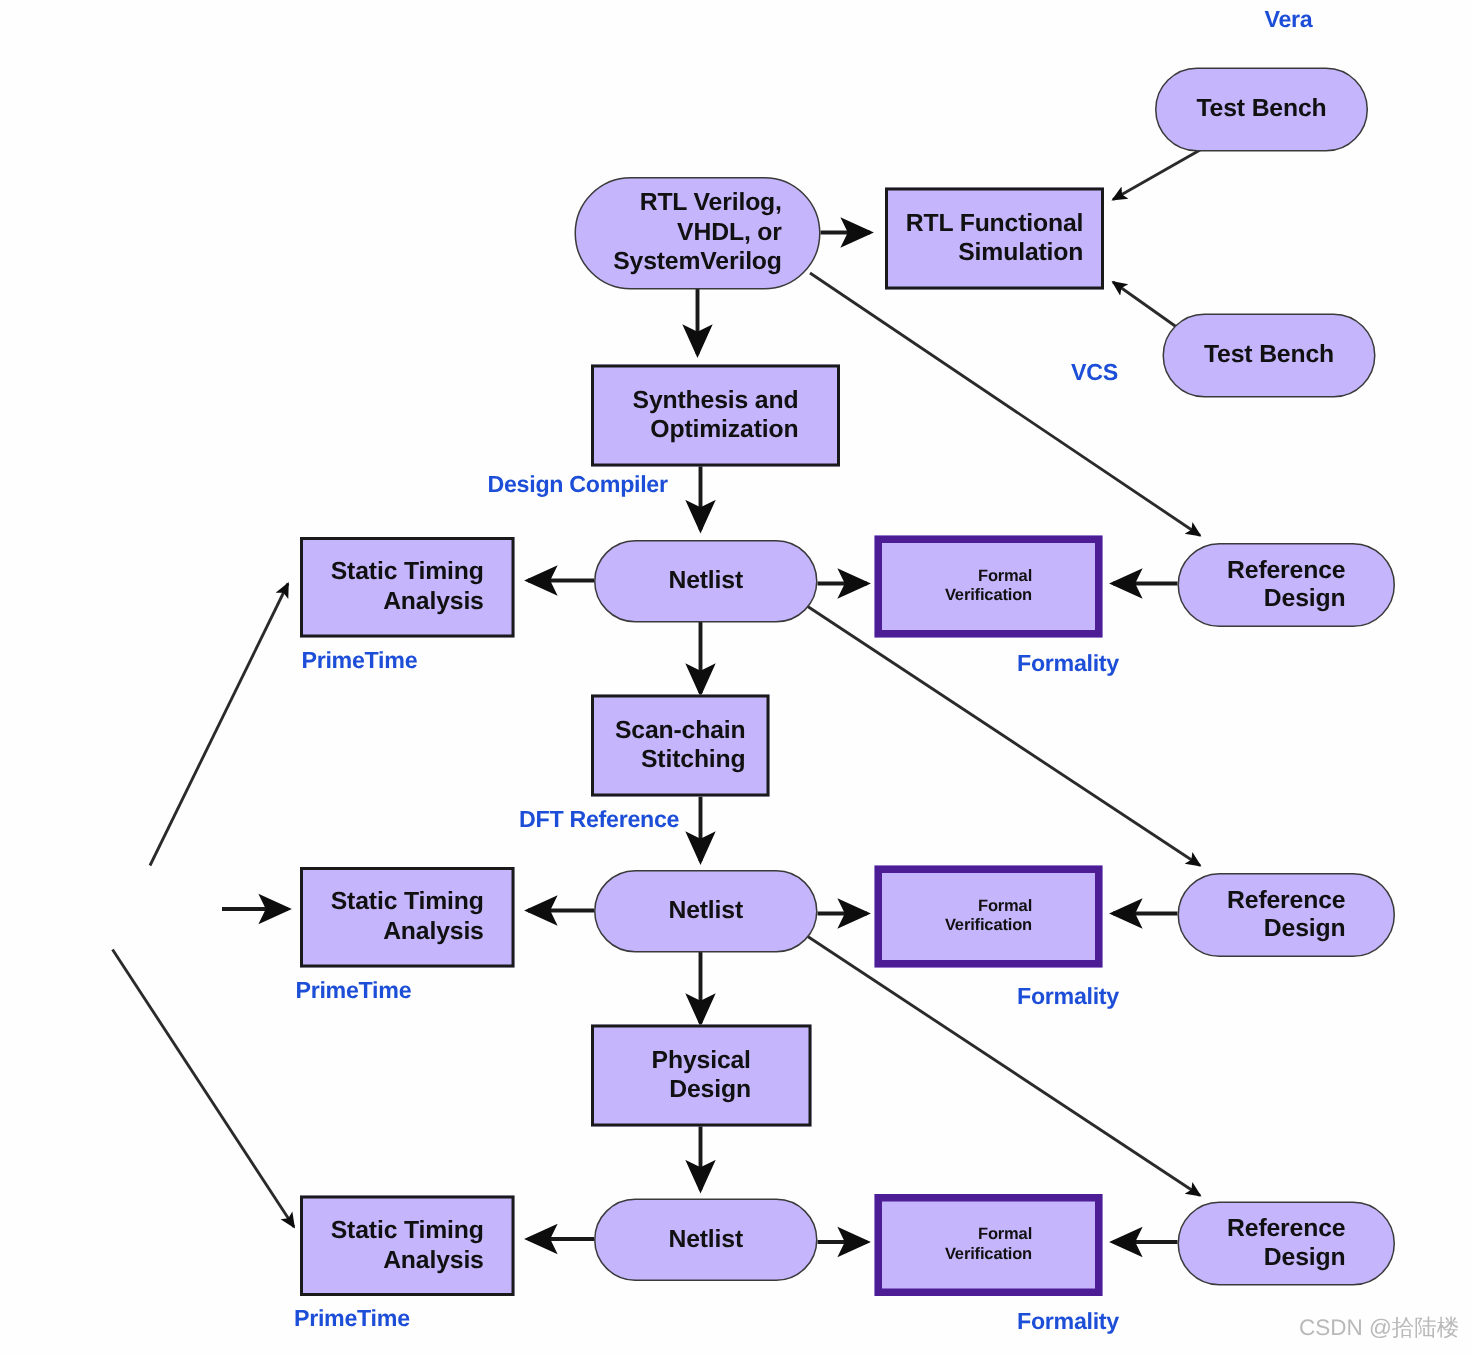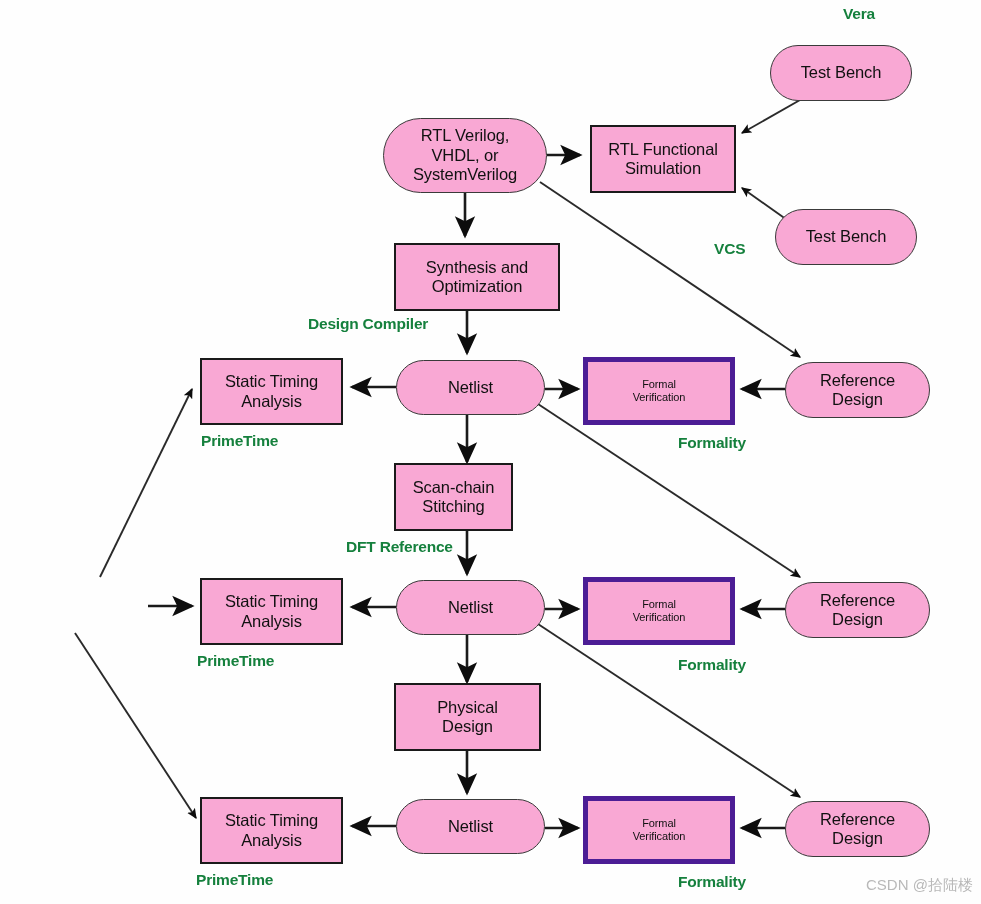--- a/index.html
+++ b/index.html
@@ -24,45 +24,45 @@
     width: 981px;
     height: 904px;
     pointer-events: none;
   }
   .node {
     position: absolute;
     box-sizing: border-box;
     display: flex;
     align-items: center;
     justify-content: center;
-    text-align: center;
-    background: #f9a8d4;
+    text-align: right;
+    background: #c4b5fd;
     color: #111111;
-    font-weight: normal;
+    font-weight: bold;
     line-height: 1.18;
     letter-spacing: -0.1px;
   }
   .rect {
     border: 2px solid #1a1a1a;
     font-size: 16.5px;
   }
   .rect-thick {
     border: 5px solid #4c1d95;
     font-size: 11px;
   }
   .capsule {
     border: 1.6px solid #3a3a3a;
     border-radius: 999px;
     font-size: 16.5px;
   }
   .tool-label {
     position: absolute;
     font-size: 15.5px;
     font-weight: bold;
-    color: #15803d;
+    color: #1d4ed8;
     white-space: nowrap;
     letter-spacing: -0.2px;
   }
   .watermark {
     position: absolute;
     font-size: 15px;
     color: #b9b9b9;
     font-weight: normal;
     white-space: nowrap;
   }
@@ -230,21 +230,21 @@
   </div>
 
   <div class="tool-label" style="left:843px; top:5px;">
     <span>Vera</span>
   </div>
 
   <div class="tool-label" style="left:714px; top:212px;margin-top:28px;">
     <span>VCS</span>
   </div>
 
-  <div class="tool-label" style="left:308px; top:315px;">
+  <div class="tool-label" style="left:325px; top:315px;">
     <span>Design Compiler</span>
   </div>
 
   <div class="tool-label" style="left:346px; top:538px;">
     <span>DFT Reference</span>
   </div>
 
   <div class="tool-label" style="left:201px; top:432px;">
     <span>PrimeTime</span>
   </div>

